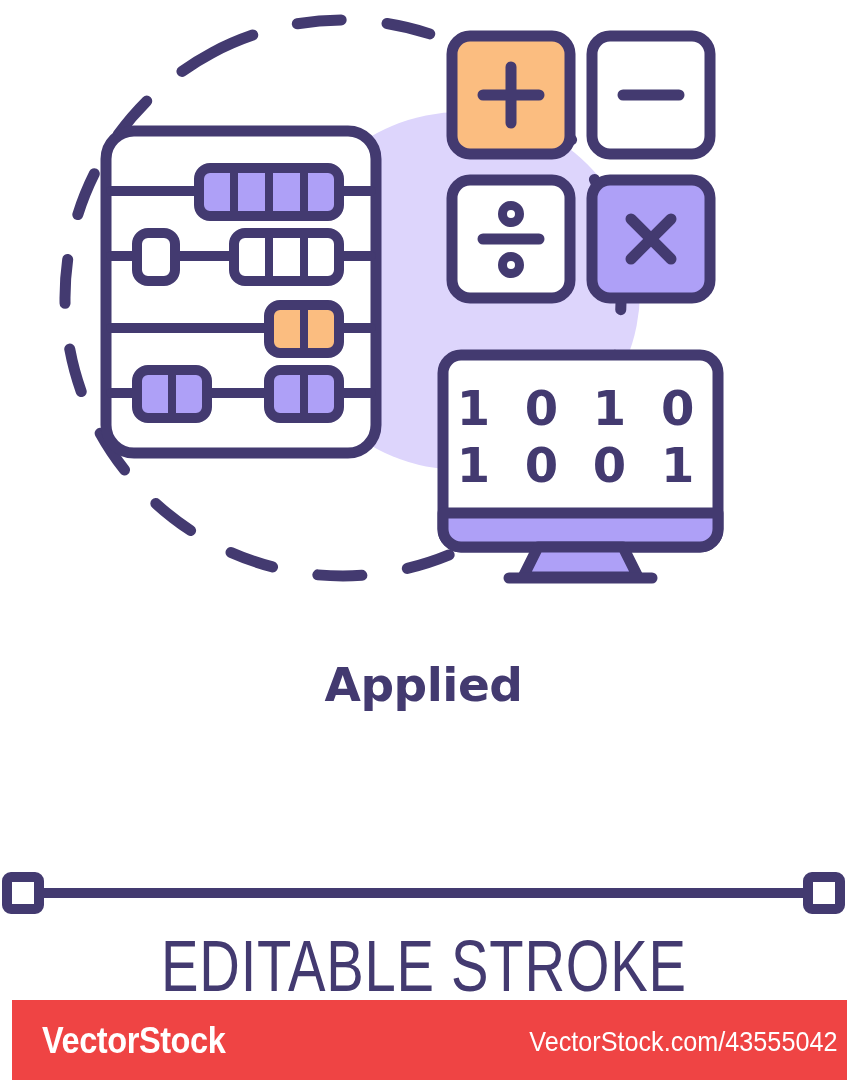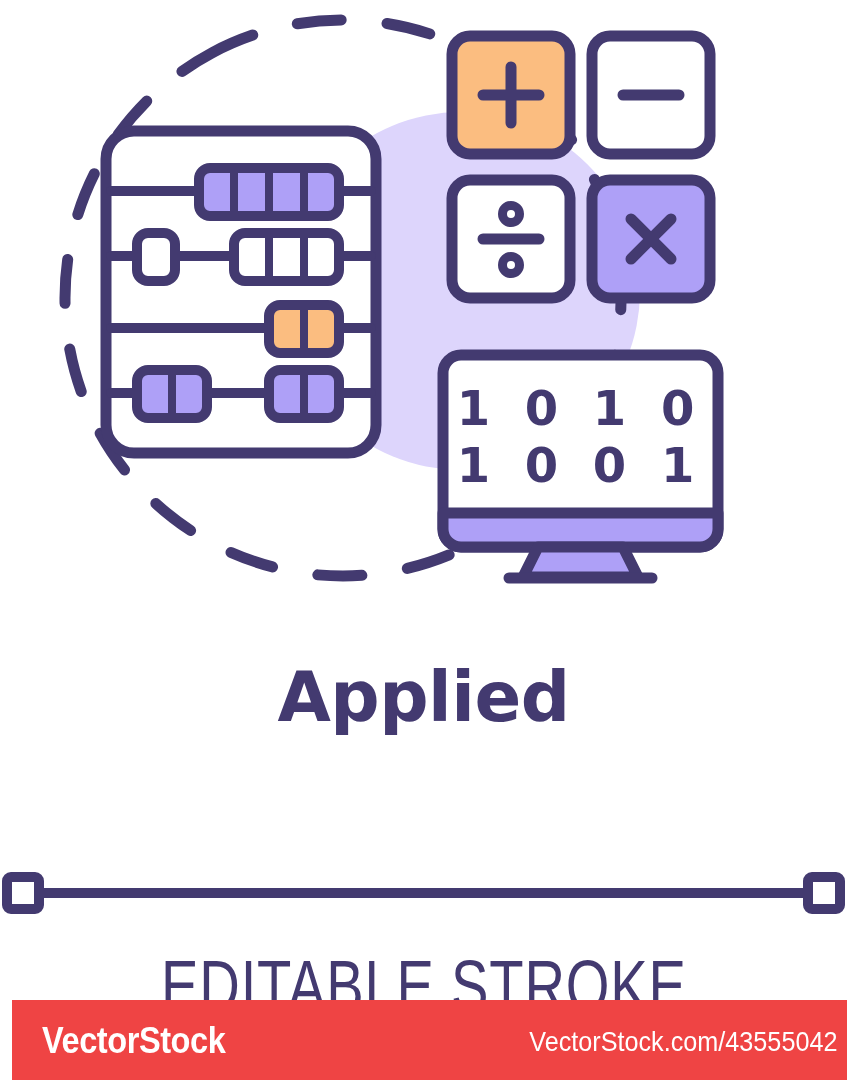--- a/index.html
+++ b/index.html
@@ -38,42 +38,41 @@
     left: 0;
     top: 658px;
     width: 847px;
     text-align: center;
     line-height: 1.14;
   }
   .title-line {
     display: block;
     font-family: "DejaVu Sans", sans-serif;
     font-weight: bold;
-    font-size: 69px;
+    font-size: 47px;
     letter-spacing: -0.5px;
     color: #433a70;
   }
 
   
   #stroke-rule {
     position: absolute;
     left: 0;
     top: 862px;
     width: 847px;
     height: 62px;
   }
 
   
   #stroke-caption {
     position: absolute;
     left: 0;
     top: 925px;
     width: 847px;
     text-align: center;
-    margin-top: 20px;
   }
   #stroke-caption .cap-text {
     font-family: "Liberation Sans Narrow", "Liberation Sans", sans-serif;
     font-weight: 400;
     font-size: 72px;
     letter-spacing: 1px;
     color: #433a70;
     transform: scaleX(0.78);
     transform-origin: center top;
     display: inline-block;

